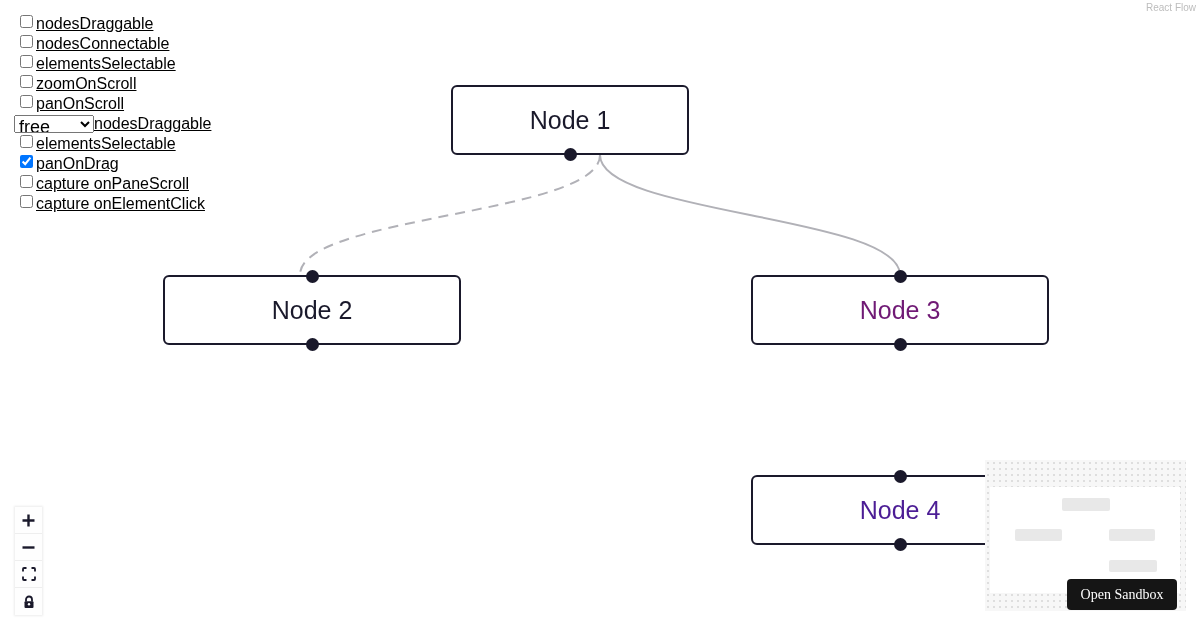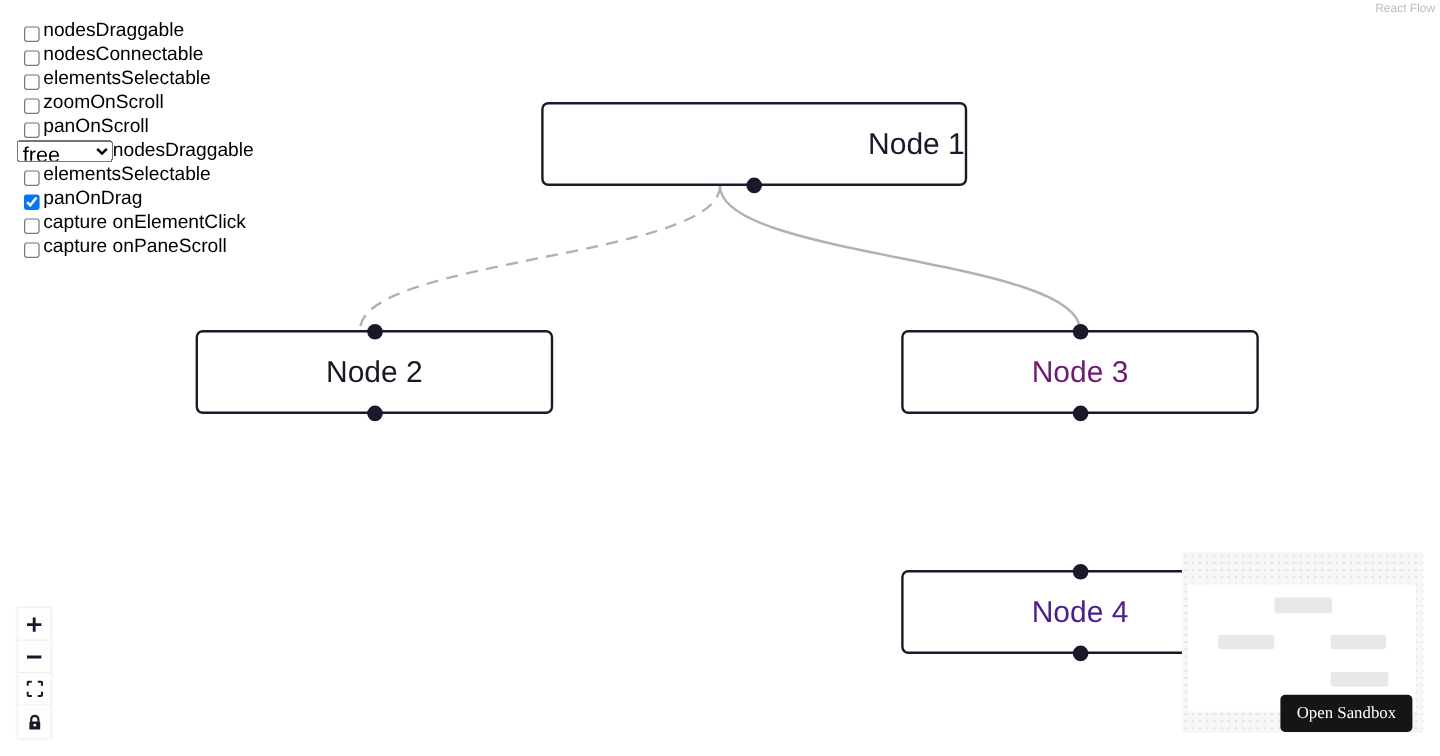--- a/index.html
+++ b/index.html
@@ -40,25 +40,26 @@
   }
   .node-handle.top { top: -7.5px; }
   .node-handle.bottom { bottom: -7.5px; }
 
   
   .panel {
     position: absolute; left: 14px; top: 15px;
     z-index: 5;
   }
   .panel-row {
-    display: flex; align-items: flex-end;
+    display: flex; align-items: flex-start;
     height: 20px;
     font-size: 16px;
     color: #000;
     white-space: nowrap;
+    text-decoration: underline;
   }
   .panel-row input[type="checkbox"] {
     width: 13px; height: 13px;
     margin: 0 3px 0 6px;
   }
   .panel-row select {
     width: 80px; height: 18px;
     font-size: 18px;
     font-family: "Liberation Sans", sans-serif;
     margin: 0;
@@ -130,21 +131,21 @@
 </style>
 </head>
 <body>
 
 <svg id="edges-layer">
     <path d="M600,155 C600,215 300,215 300,275" fill="none" stroke="#b1b1b7" stroke-width="2" stroke-dasharray="10 7"></path>
     <path d="M600,155 C600,215 900,215 900,275" fill="none" stroke="#b1b1b7" stroke-width="2"></path>
   </svg>
 
 <div id="nodes-layer">
-    <div class="flow-node" style="left: 451px; top: 85px; width: 355px; height: 70px; border-color: rgb(26, 25, 43); color: rgb(26, 25, 43); justify-content: flex-end;">
+    <div class="flow-node" style="left: 451px; top: 85px; width: 238px; height: 70px; border-color: rgb(26, 25, 43); color: rgb(26, 25, 43);">
       <span>Node 1</span>
       <div class="node-handle bottom" style="background: rgb(26, 25, 43);"></div>
     </div>
     <div class="flow-node" style="left: 151px; top: 275px; width: 298px; height: 70px; border-color: rgb(26, 25, 43); color: rgb(26, 25, 43); margin-left: 12px;">
       <span>Node 2</span>
       <div class="node-handle top" style="background: rgb(26, 25, 43);"></div>
       <div class="node-handle bottom" style="background: rgb(26, 25, 43);"></div>
     </div>
     <div class="flow-node" style="left: 751px; top: 275px; width: 298px; height: 70px; border-color: rgb(26, 25, 43); color: #701a75;">
       <span>Node 3</span>
@@ -186,25 +187,25 @@
     <label class="panel-row">
       <input type="checkbox" style="">
       <span>elementsSelectable</span>
     </label>
     <label class="panel-row">
       <input type="checkbox" checked="" style="">
       <span>panOnDrag</span>
     </label>
     <label class="panel-row">
       <input type="checkbox" style="">
+      <span>capture onPaneScroll</span>
+    </label>
+    <label class="panel-row">
+      <input type="checkbox" style="">
       <span>capture onElementClick</span>
-    </label>
-    <label class="panel-row">
-      <input type="checkbox" style="">
-      <span>capture onPaneScroll</span>
     </label>
   </div>
 
 <div class="controls">
   <button class="control-btn" title="">
     <span>
       <svg width="15" height="15" viewBox="0 0 15 15">
         <path d="M7.5 1.5v12M1.5 7.5h12" stroke="#1a192b" stroke-width="2.4" fill="none"></path>
       </svg>
     </span>

